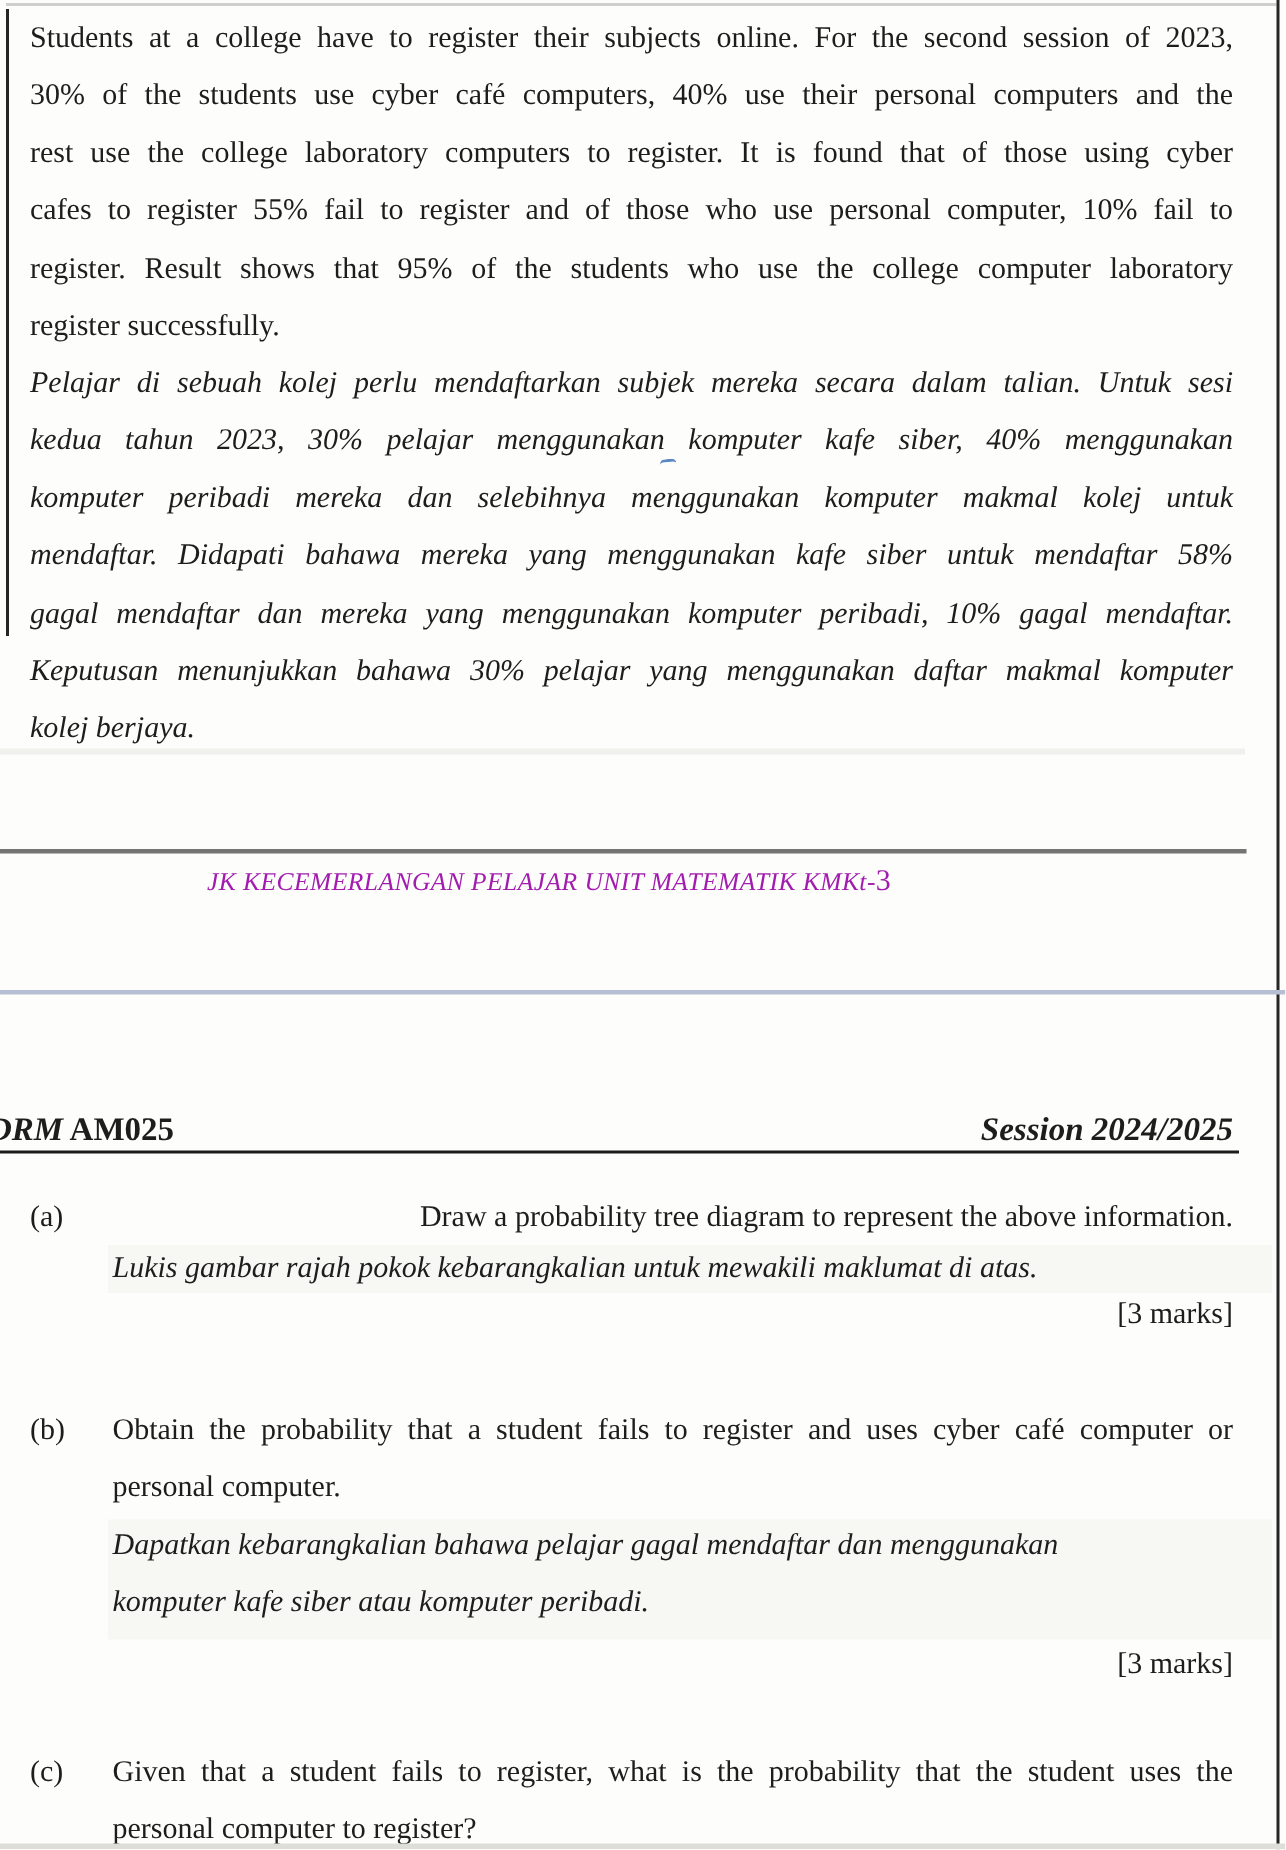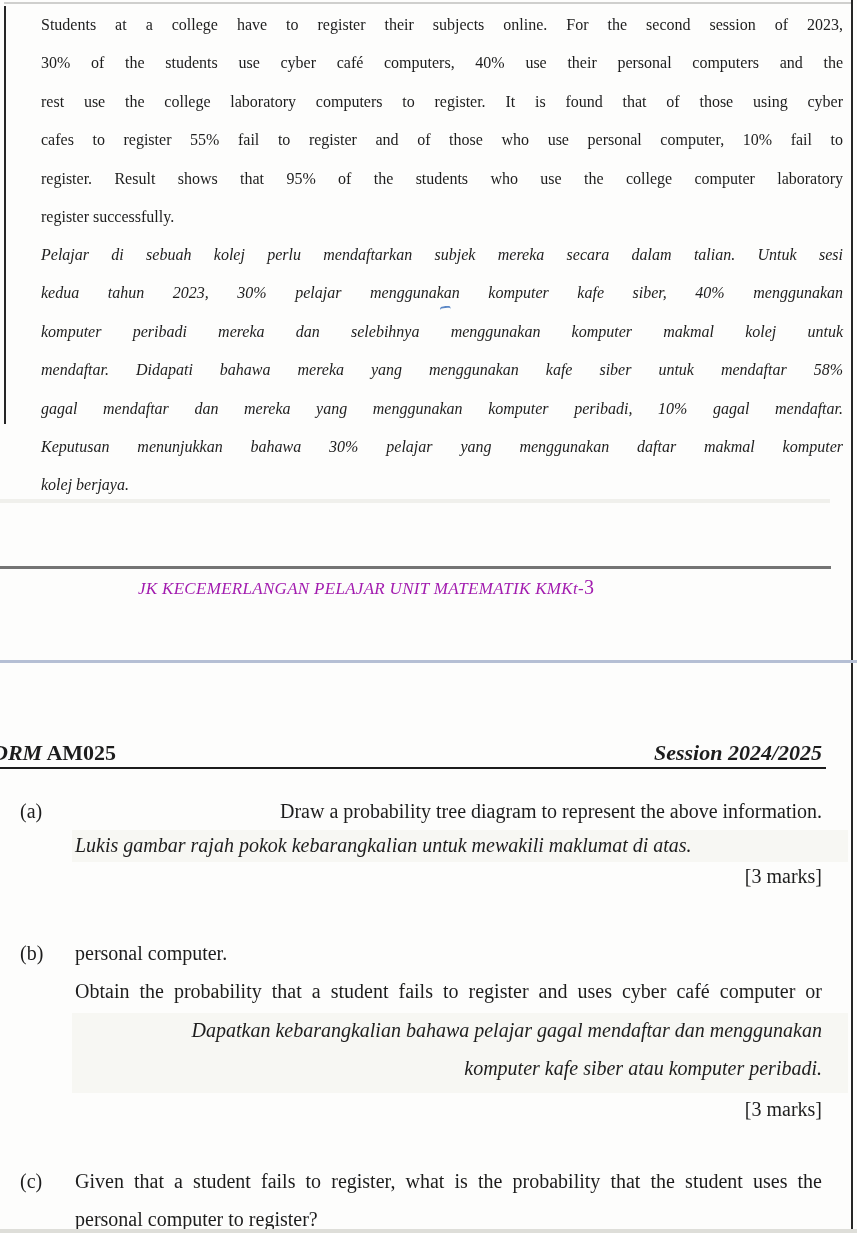--- a/index.html
+++ b/index.html
@@ -15,21 +15,21 @@
   
   .top-edge-line{left:4px;top:2px;width:847px;height:2px;background:#cfcfcd;}
   .left-border{left:4px;top:6px;width:2px;height:418px;background:#262626;}
   .right-border{left:851px;top:0;width:2px;height:1233px;background:#262626;}
   .faint-strip-1{left:0;top:499px;width:830px;height:4px;background:#f0f0ec;}
   .gray-divider{left:0;top:566px;width:831px;height:3px;background:#747474;}
   .blue-divider{left:0;top:660px;width:857px;height:3px;background:#b5bfd4;}
   .header-rule{left:0;top:767px;width:826px;height:2px;background:#1c1c1c;}
   .bottom-strip{left:0;top:1229px;width:857px;height:4px;background:#deded9;}
   
-  .para{left:20px;width:802px;font-size:16px;line-height:38.4px;margin-left:21px;}
+  .para{left:20px;width:802px;font-size:20px;line-height:38.4px;}
   .para-en{top:6px;}
   .para-ms{top:236px;font-style:italic;}
   .line{display:block;}
   .just{text-align:justify;text-align-last:justify;word-spacing:-3px;}
   .footer-line{left:138px;top:574px;width:600px;font-size:17px;line-height:26px;font-style:italic;color:#a21caf;letter-spacing:.3px;}
   .footer-page{font-style:normal;font-size:20px;letter-spacing:0;}
   .hdr{top:739px;height:28px;line-height:28px;font-size:22px;font-weight:bold;}
   .hdr-left{left:-8px;}
   .hdr-left .it{font-style:italic;}
   .hdr-right{right:35px;font-style:italic;}
@@ -91,25 +91,25 @@
   <div class="abs header-rule"></div>
 
   <div class="abs q-label" style="top:792px;">(a)</div>
   <div class="abs q-block" style="top:792px;text-align:right;">Draw a probability tree diagram to represent the above information.</div>
   <div class="abs hl hl-a"></div>
   <div class="abs q-block ms" style="top:826px;">Lukis gambar rajah pokok kebarangkalian untuk mewakili maklumat di atas.</div>
   <div class="abs marks" style="top:862px;">[3 marks]</div>
 
   <div class="abs q-label" style="top:934px;">(b)</div>
   <div class="abs q-block" style="top:934px;">
+    <span class="line just">Obtain the probability that a student fails to register and uses cyber café computer or</span>
     <span class="line">personal computer.</span>
-    <span class="line just">Obtain the probability that a student fails to register and uses cyber café computer or</span>
   </div>
   <div class="abs hl hl-b"></div>
-  <div class="abs q-block ms" style="top:1011px;text-align:right;">
+  <div class="abs q-block ms" style="top:1011px;">
     <span class="line">Dapatkan kebarangkalian bahawa pelajar gagal mendaftar dan menggunakan</span>
     <span class="line">komputer kafe siber atau komputer peribadi.</span>
   </div>
   <div class="abs marks" style="top:1095px;">[3 marks]</div>
 
   <div class="abs q-label" style="top:1162px;">(c)</div>
   <div class="abs q-block" style="top:1162px;">
     <span class="line just">Given that a student fails to register, what is the probability that the student uses the</span>
     <span class="line">personal computer to register?</span>
   </div>

